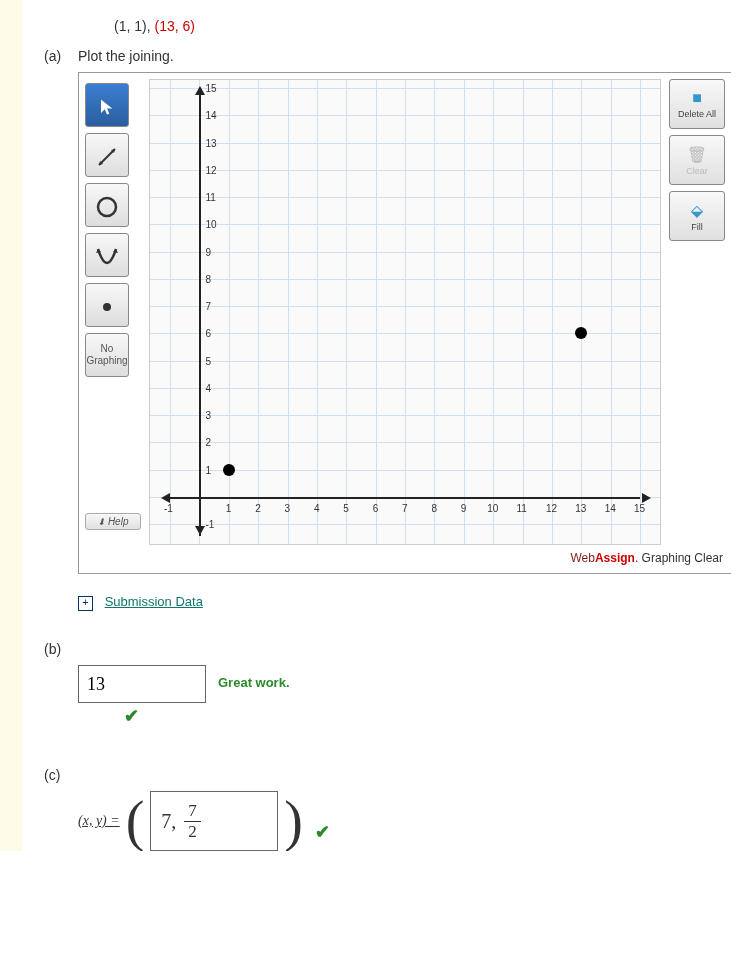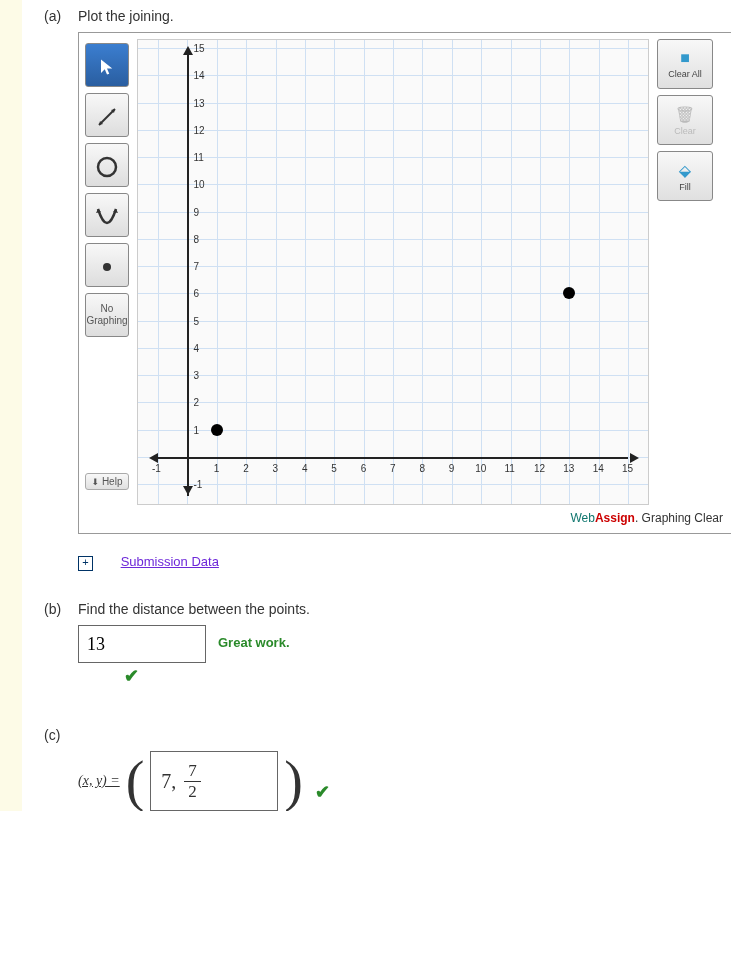--- a/index.html
+++ b/index.html
@@ -90,22 +90,23 @@
 }
 .help-btn {
   margin-top: 130px;
   width: 42px;
   font-size: 10px;
   color: #555;
   text-align: center;
   border: 1px solid #aaa;
   border-radius: 3px;
   background: linear-gradient(#f8f8f8, #e0e0e0);
-  padding: 2px 0;
+  padding: 2px 6px;
   cursor: pointer;
+  font-style: italic;
 }
 .graph-canvas {
   width: 510px;
   height: 464px;
   background: #fafafa;
   position: relative;
   border: 1px solid #ccc;
 }
 .right-tools {
   display: flex;
@@ -129,28 +130,28 @@
   cursor: pointer;
 }
 .right-btn.disabled { color: #bbb; }
 .right-btn .ic { font-size: 16px; }
 .footer-brand {
   text-align: right;
   font-size: 12px;
   padding: 6px 8px 2px 0;
   color: #333;
 }
-.footer-brand .web { color: #0f766e; font-weight: 400; }
+.footer-brand .web { color: #7f1d1d; font-weight: 400; }
 .footer-brand .assign { color: #c00; font-weight: bold; }
 .sub-data {
   margin: 20px 0 30px 34px;
   color: #036;
   font-size: 13px;
 }
-.sub-data a { color: #6d28d9; text-decoration: underline; margin-left: 16px; }
+.sub-data a { color: #0f766e; text-decoration: underline; }
 .plus-box {
   display: inline-block;
   width: 13px;
   height: 13px;
   border: 1px solid #036;
   line-height: 11px;
   text-align: center;
   font-size: 11px;
   margin-right: 8px;
   text-decoration: none;
@@ -258,20 +259,24 @@
 .tool svg { vertical-align: middle; }
 </style>
 </head>
 <body>
 
 <div class="page">
   <div class="sidebar-stripe"></div>
   <div class="content">
 
 
+    <div class="points-line">
+      <span>(1, 1)</span>,
+      <span class="red">(13, 6)</span>
+    </div>
 
     <div class="part-row">
       <div class="part-label">(a)</div>
       <div>Plot the joining.</div>
     </div>
 
     <div class="graph-wrap">
       <div class="graph-inner">
         <div class="toolbar">
           <div class="tool selected">
@@ -385,21 +390,21 @@
             <div class="axis-label" style="left: 55.375px; top: 57.5px;">13</div>
             <div class="axis-label" style="left: 55.375px; top: 30.25px;">14</div>
             <div class="axis-label" style="left: 55.375px; top: 3px;">15</div>
             <div class="plot-point" style="left: 78.75px; top: 389.5px;"></div>
             <div class="plot-point" style="left: 431.25px; top: 253.25px;"></div>
           </div>
 
         <div class="right-tools">
           <div class="right-btn">
             <span class="ic" style="color:#39c;">■</span>
-            <span>Clear All</span>
+            <span>Delete All</span>
           </div>
           <div class="right-btn disabled">
             <span class="ic">🗑</span>
             <span>Clear</span>
           </div>
           <div class="right-btn">
             <span class="ic" style="color:#39c;">⬙</span>
             <span>Fill</span>
           </div>
         </div>
@@ -410,21 +415,20 @@
       </div>
     </div>
 
     <div class="sub-data">
       <span class="plus-box">+</span>
       <a href="#">Submission Data</a>
     </div>
 
     <div class="part-row">
       <div class="part-label">(b)</div>
-      <div>Find the distance between the points.</div>
     </div>
     <div class="answer-block">
       <div class="answer-row">
         <input class="answer-input" value="13" style="">
         <div class="feedback">Great work.</div>
       </div>
       <div class="check">✔</div>
     </div>
 
     <div class="part-row mt-40">

